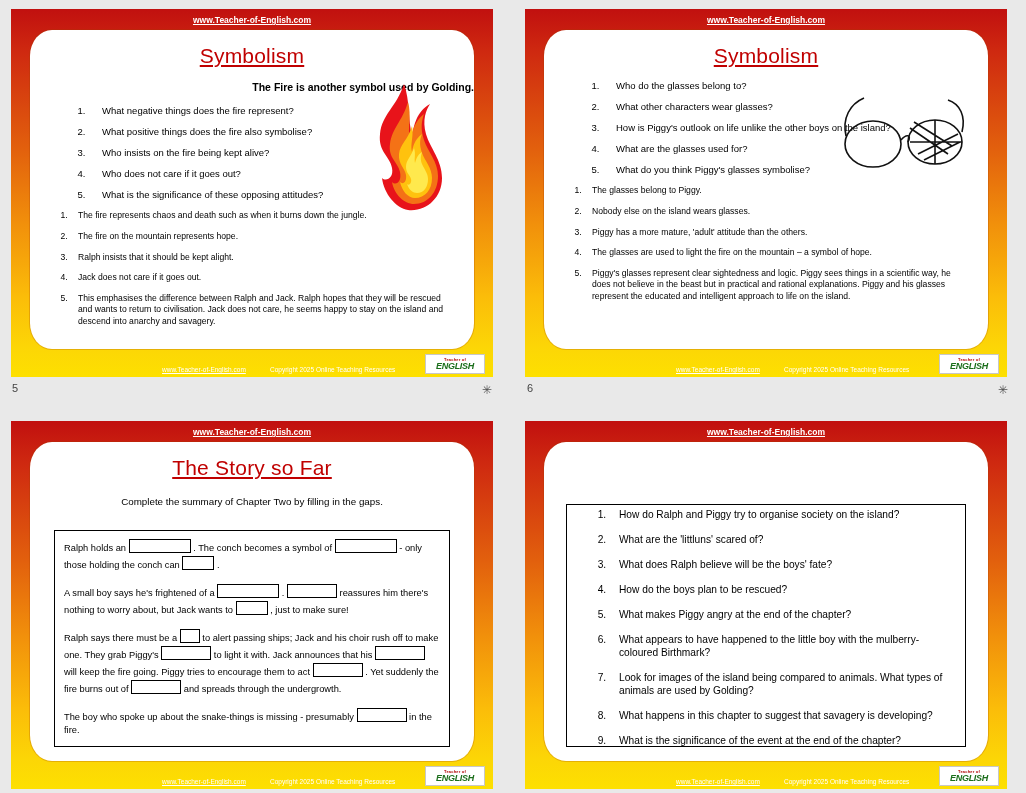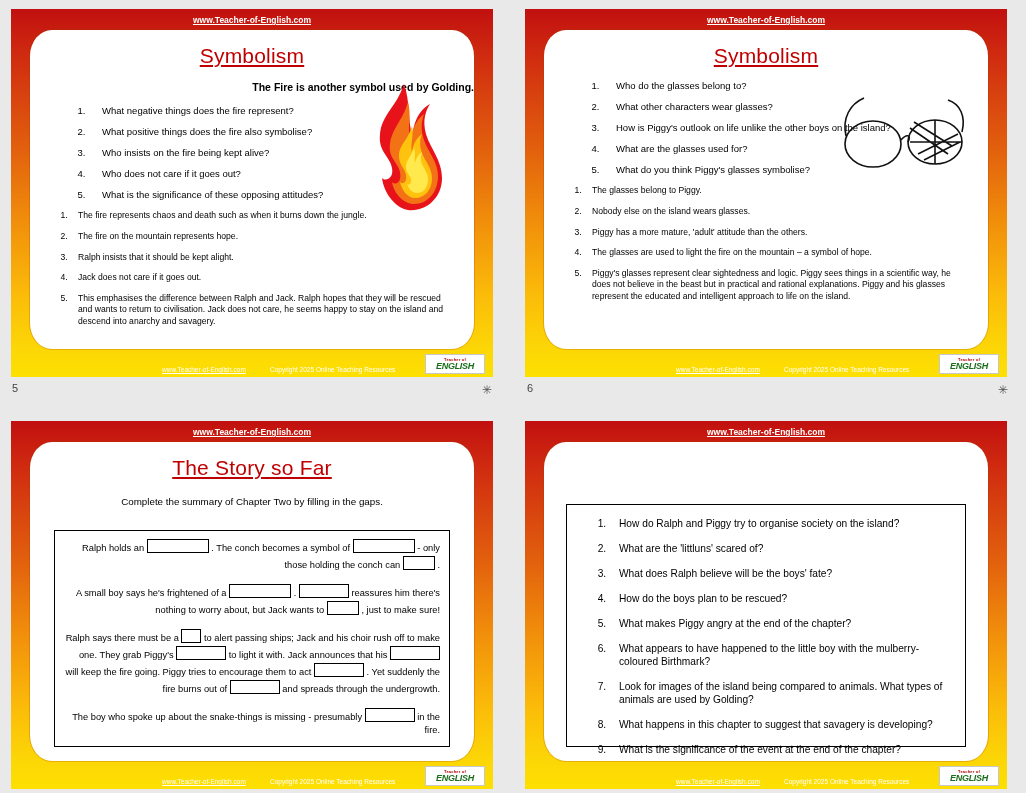--- a/index.html
+++ b/index.html
@@ -97,38 +97,38 @@
 
   
   .instruct{
     text-align:center;font-size:9.8px;font-weight:normal;margin-top:16px;
   }
   .gapbox{
     position:absolute;left:24px;right:24px;top:88px;bottom:14px;
     border:1px solid #000;
     padding:8px 9px;
     box-sizing:border-box;
-    font-size:9.3px;line-height:1.5;text-align:right;
+    font-size:9.3px;line-height:1.5;
   }
   .gp{margin:0 0 11px 0;}
   .gp:last-child{margin-bottom:0;}
   .blank{
     display:inline-block;border:1px solid #000;background:#fff;
     height:12px;vertical-align:-2px;
   }
   .b-lg{width:60px;}
   .b-md{width:48px;}
   .b-sm{width:30px;}
   .b-xs{width:18px;}
 
   
   .qbox{
     position:absolute;left:22px;right:22px;top:62px;bottom:14px;
     border:1px solid #000;box-sizing:border-box;
-    padding:12px 14px 8px 8px;
+    padding:3px 14px 8px 8px;
   }
   ol.biglist{
     margin:0;padding:0 4px 0 34px;font-size:10.2px;
   }
   ol.biglist li{
     margin-bottom:12px;padding-left:10px;line-height:1.28;
   }
 
   .slideno{
     position:absolute;font-size:11px;color:#444;

